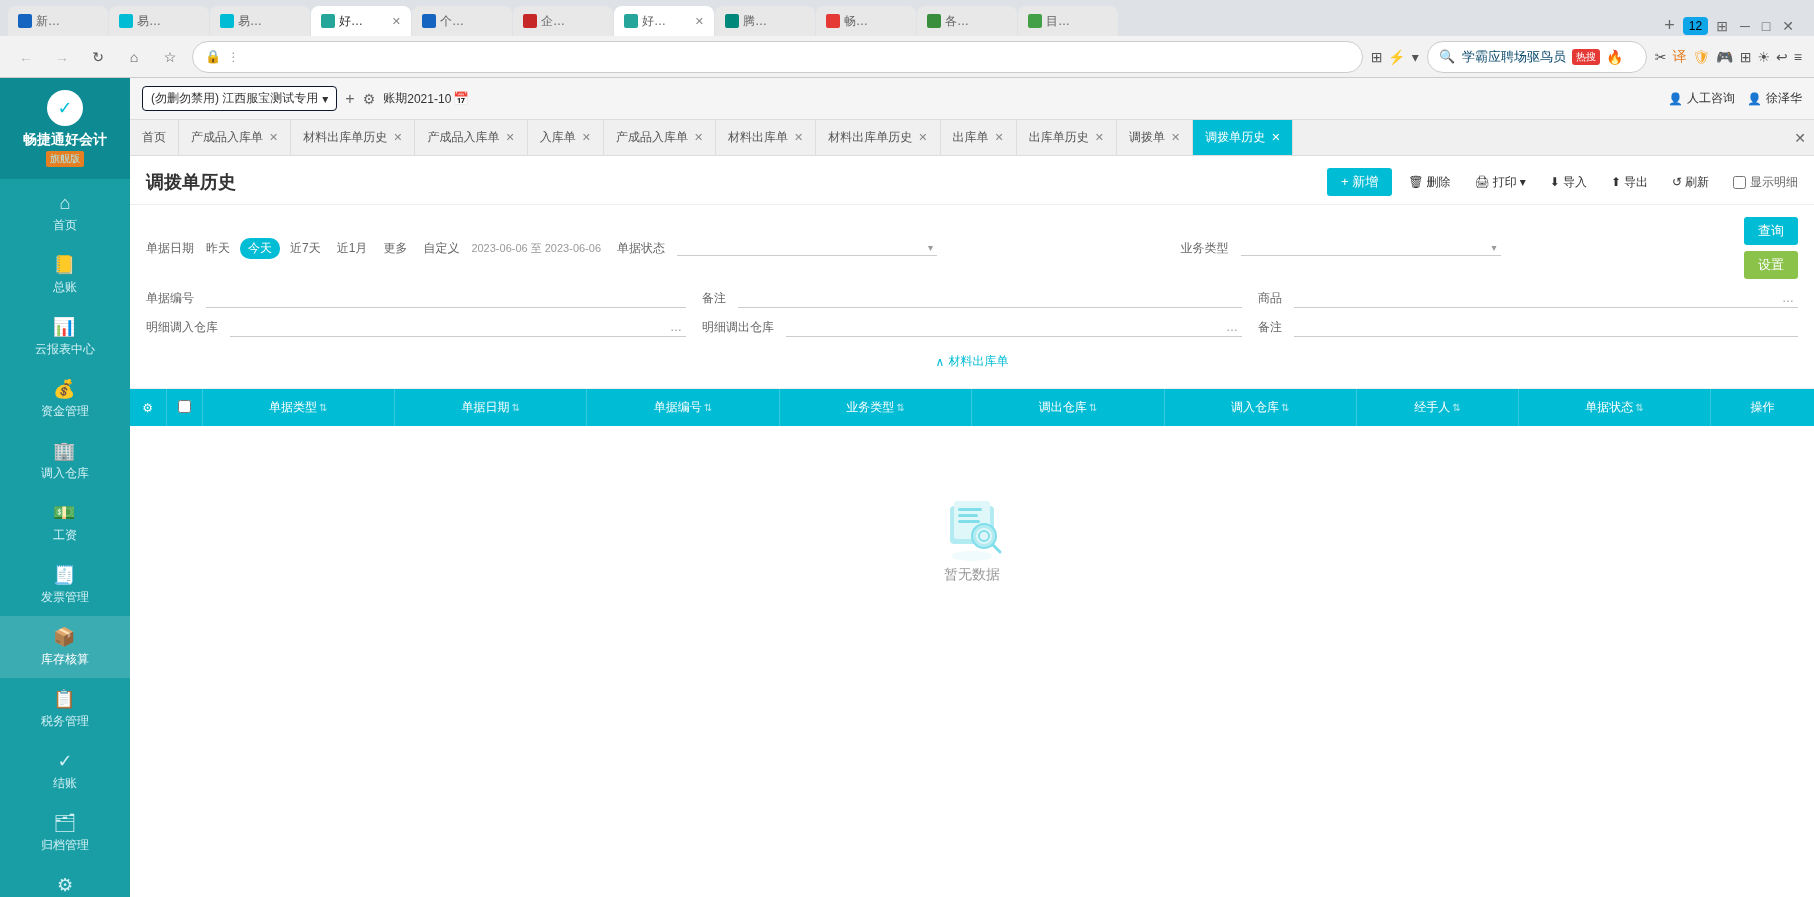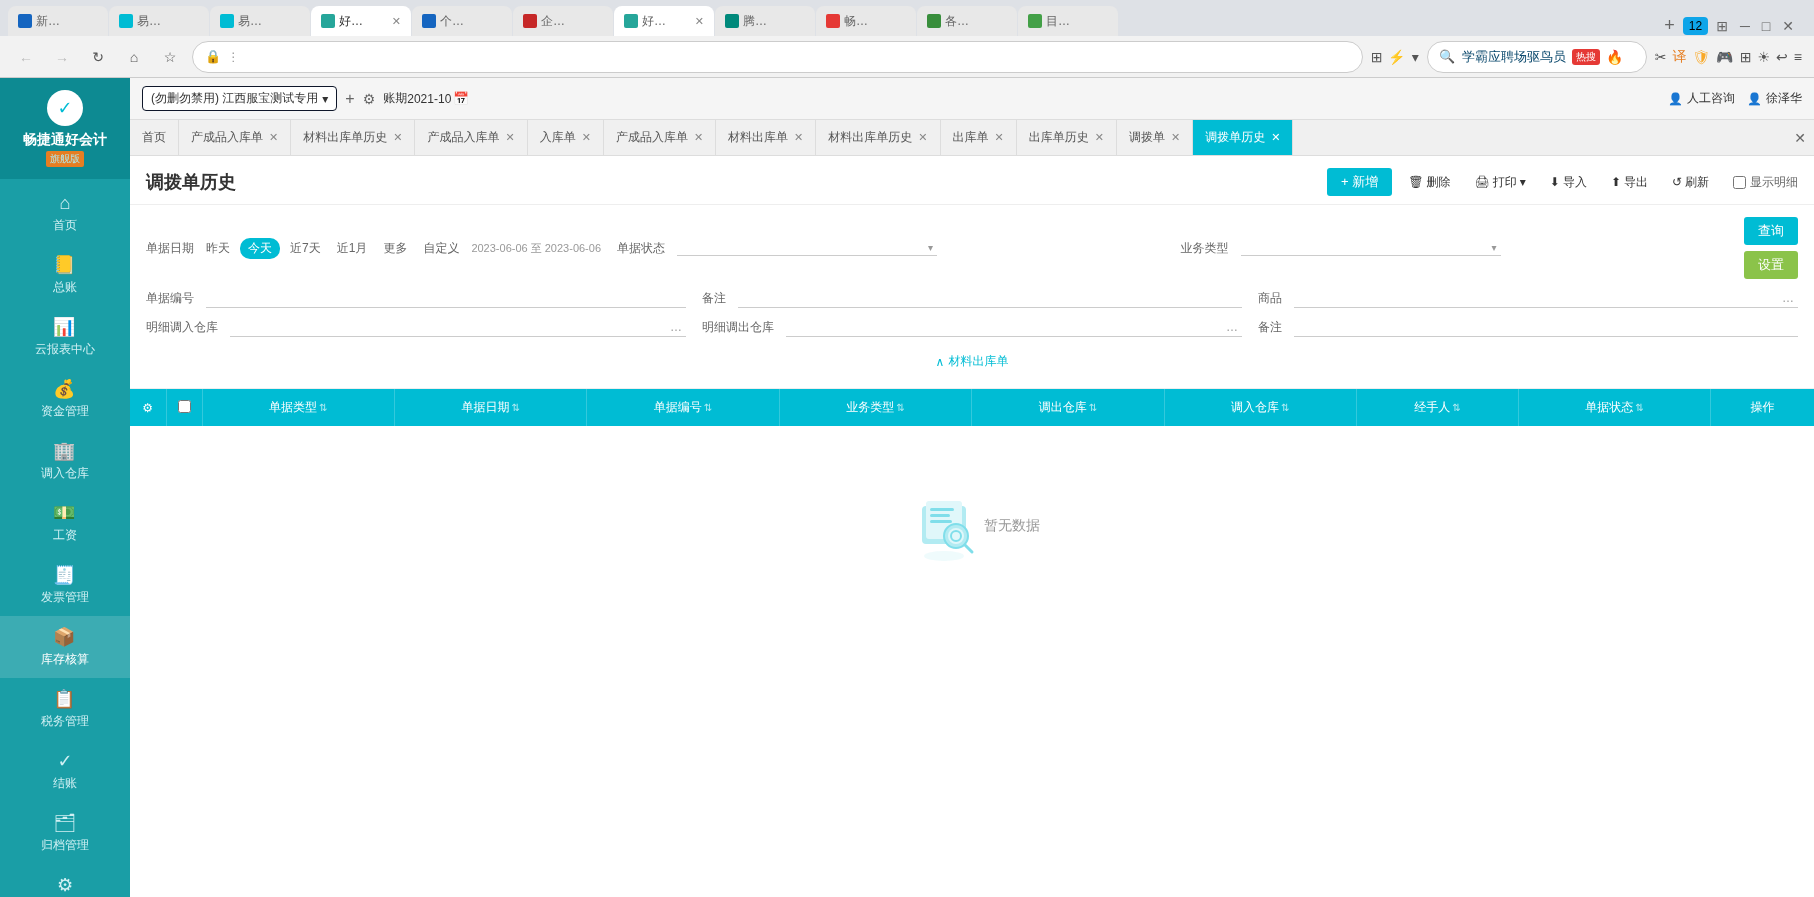--- a/index.html
+++ b/index.html
@@ -77,21 +77,21 @@
     .data-table { width: 100%; border-collapse: collapse; }
     .table-header { background: #00bcd4; color: #fff; }
     .table-header th { padding: 10px 8px; font-size: 12px; font-weight: normal; text-align: center; border-right: 1px solid rgba(255,255,255,0.2); white-space: nowrap; cursor: pointer; }
     .table-header th:last-child { border-right: none; }
     .col-sort { display: inline-flex; align-items: center; gap: 2px; }
     .sort-icon { font-size: 10px; opacity: 0.7; }
     .th-settings { width: 36px; }
     .th-checkbox { width: 36px; }
 
     
-    .empty-state { display: flex; flex-direction: row; align-items: center; justify-content: center; padding: 60px 20px; }
+    .empty-state { display: flex; flex-direction: column; align-items: center; justify-content: center; padding: 60px 20px; }
     .empty-text { font-size: 14px; color: #999; }
 
     
     .main-content::-webkit-scrollbar { width: 6px; }
     .main-content::-webkit-scrollbar-track { background: #f1f1f1; }
     .main-content::-webkit-scrollbar-thumb { background: #ccc; border-radius: 3px; }
 
     .green-btn { background: #8bc34a; color: #fff; border: none; border-radius: 3px; padding: 5px 14px; font-size: 13px; cursor: pointer; }
     .cyan-btn { background: #00bcd4; color: #fff; border: none; border-radius: 3px; padding: 5px 14px; font-size: 13px; cursor: pointer; }
   </style>

